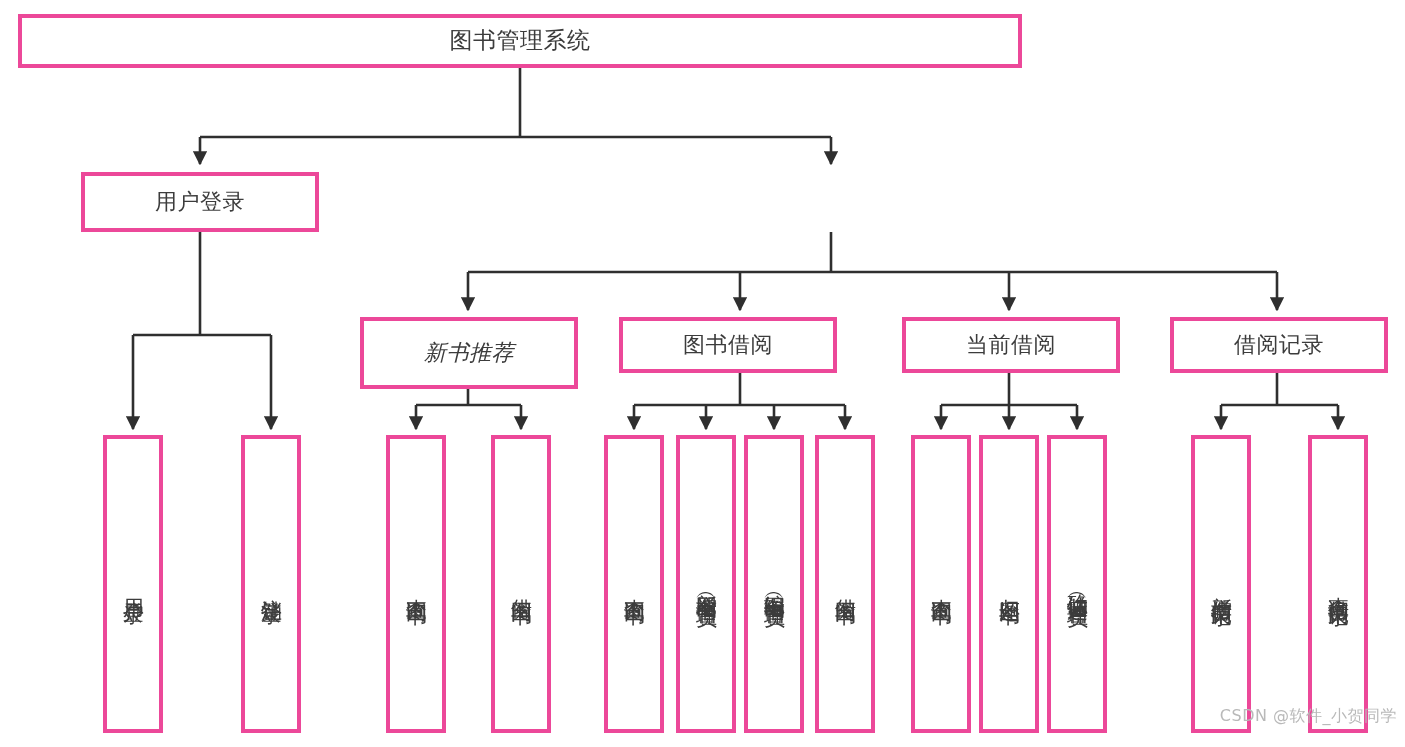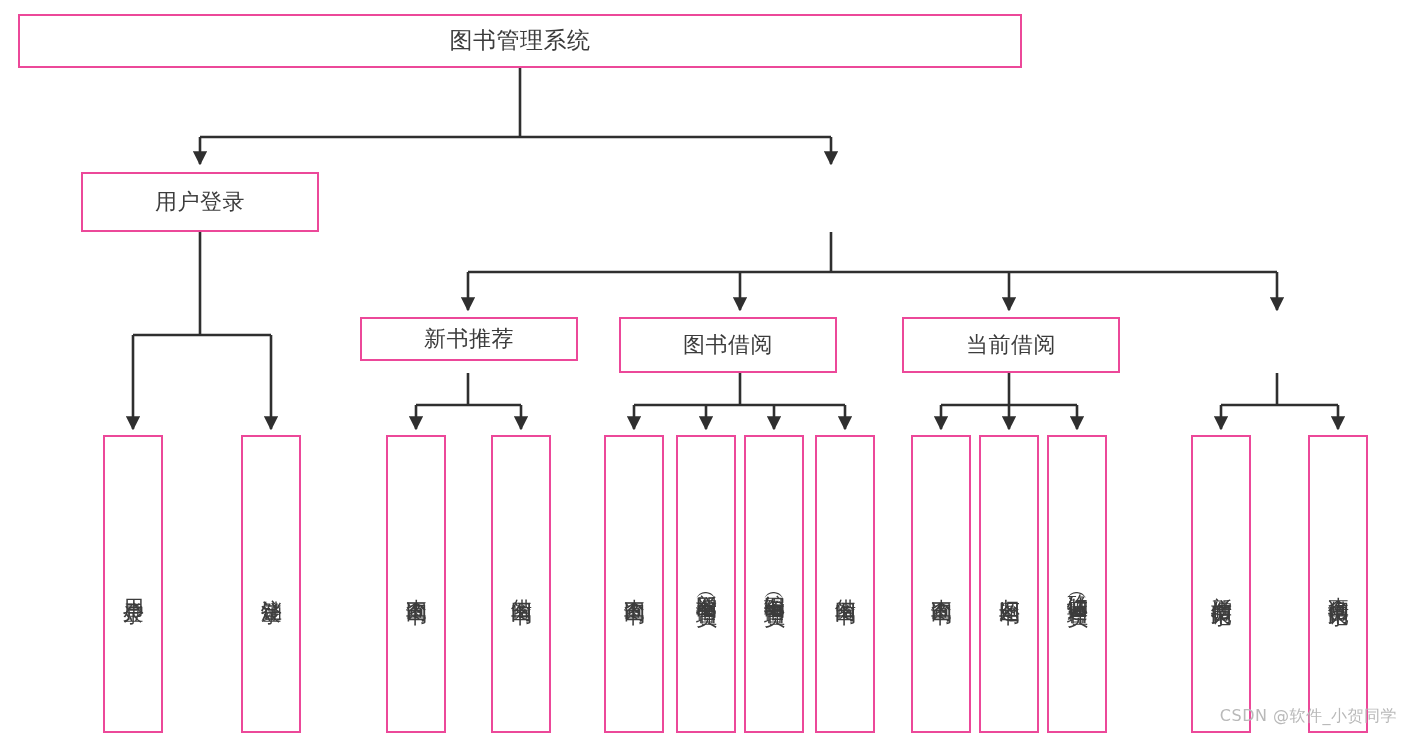--- a/index.html
+++ b/index.html
@@ -21,21 +21,21 @@
     position: absolute;
     left: 0;
     top: 0;
     width: 1405px;
     height: 747px;
     pointer-events: none;
   }
   .node {
     position: absolute;
     box-sizing: border-box;
-    border: 2px solid #ec4899;
+    border: 4px solid #ec4899;
     background: #ffffff;
     display: flex;
     align-items: center;
     justify-content: center;
     color: #3c3c3c;
   }
   .node .label {
     color: #3c3c3c;
     line-height: 1.12;
     text-align: center;
@@ -130,29 +130,32 @@
   </svg>
 
   <div class="node h root" style="left:18px; top:14px; width:1004px; height:54px;">
     <span class="label">图书管理系统</span>
   </div>
 
   <div class="node h" style="left:81px; top:172px; width:238px; height:60px;">
     <span class="label">用户登录</span>
   </div>
 
-  <div class="node h" style="left:360px; top:317px; width:218px; height:44px;">
+  <div class="node h" style="left:360px; top:317px; width:218px; height:72px;font-style:italic;">
     <span class="label">新书推荐</span>
   </div>
   <div class="node h" style="left:619px; top:317px; width:218px; height:56px;">
     <span class="label">图书借阅</span>
   </div>
   <div class="node h" style="left:902px; top:317px; width:218px; height:56px;">
     <span class="label">当前借阅</span>
   </div>
+  <div class="node h" style="left:1170px; top:317px; width:218px; height:56px;">
+    <span class="label">借阅记录</span>
+  </div>
 
   <div class="node v" style="left:103px; top:435px; width:60px; height:298px;">
     <span class="label">用户登录</span>
   </div>
   <div class="node v" style="left:241px; top:435px; width:60px; height:298px;">
     <span class="label">注销登录</span>
   </div>
 
   <div class="node v" style="left:386px; top:435px; width:60px; height:298px;">
     <span class="label">查询图书</span>

